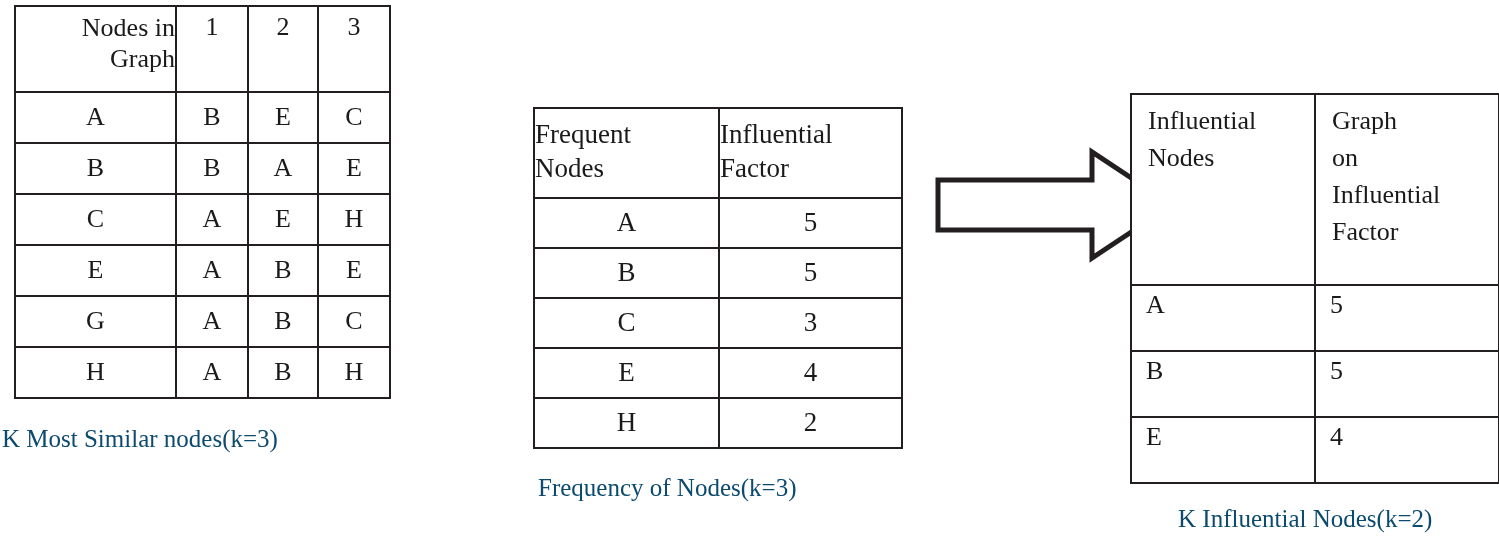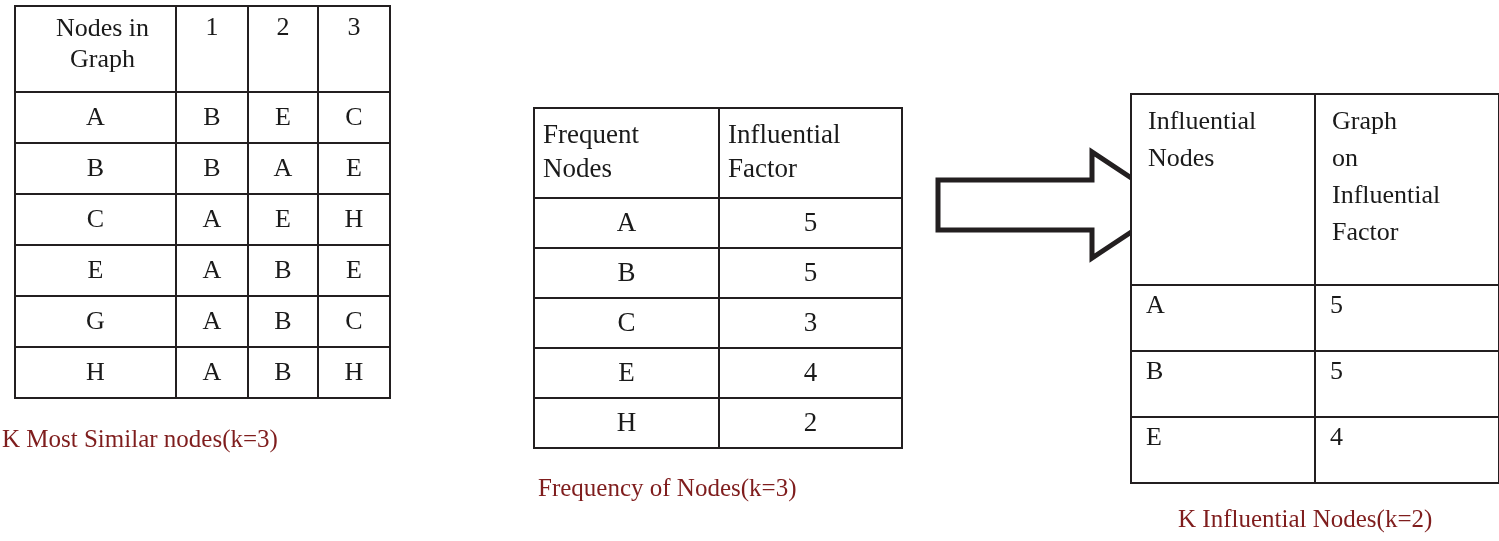--- a/index.html
+++ b/index.html
@@ -38,21 +38,21 @@
   
   #table-similar { left: 14px; top: 5px; width: 375px; }
   #table-similar col.c0 { width: 161px; }
   #table-similar col.c1 { width: 72px; }
   #table-similar col.c2 { width: 70px; }
   #table-similar col.c3 { width: 72px; }
 
   #table-similar td.hd-label {
     height: 84px;
     font-size: 26px;
-    text-align: center;
+    text-align: right;
   }
   #table-similar td.hd-label .cell-inner { padding: 6px 0 0 14px; }
 
   #table-similar td.hd-num {
     height: 84px;
     font-size: 26px;
     text-align: center;
   }
   #table-similar td.hd-num .cell-inner { padding: 5px 0 0 0; }
 
@@ -67,21 +67,21 @@
   
   #table-frequency { left: 533px; top: 107px; width: 368px; }
   #table-frequency col.f0 { width: 185px; }
   #table-frequency col.f1 { width: 183px; }
 
   #table-frequency td.hd {
     height: 88px;
     font-size: 27px;
     text-align: left;
   }
-  #table-frequency td.hd .cell-inner { padding: 8px 0 0 8px; line-height: 1.26; }
+  #table-frequency td.hd .cell-inner { padding: 8px 0 0 0; line-height: 1.26; }
 
   #table-frequency td.bd {
     height: 48px;
     font-size: 27px;
     text-align: center;
     vertical-align: middle;
   }
 
   
   #table-influential { left: 1130px; top: 93px; width: 368px; }
@@ -101,21 +101,21 @@
     text-align: left;
     vertical-align: top;
   }
   #table-influential td.bd .cell-inner { padding: 4px 0 0 14px; }
 
   
   .caption {
     position: absolute;
     font-size: 25px;
     white-space: nowrap;
-    color: #7f1d1d;
+    color: #0c4a6e;
   }
   #caption-similar     { left: 2px;    top: 425px; }
   #caption-frequency   { left: 538px;  top: 474px; text-align: right; }
   #caption-influential { left: 1178px; top: 505px; }
 
   
   #flow-arrow {
     position: absolute;
     left: 930px;
     top: 146px;

